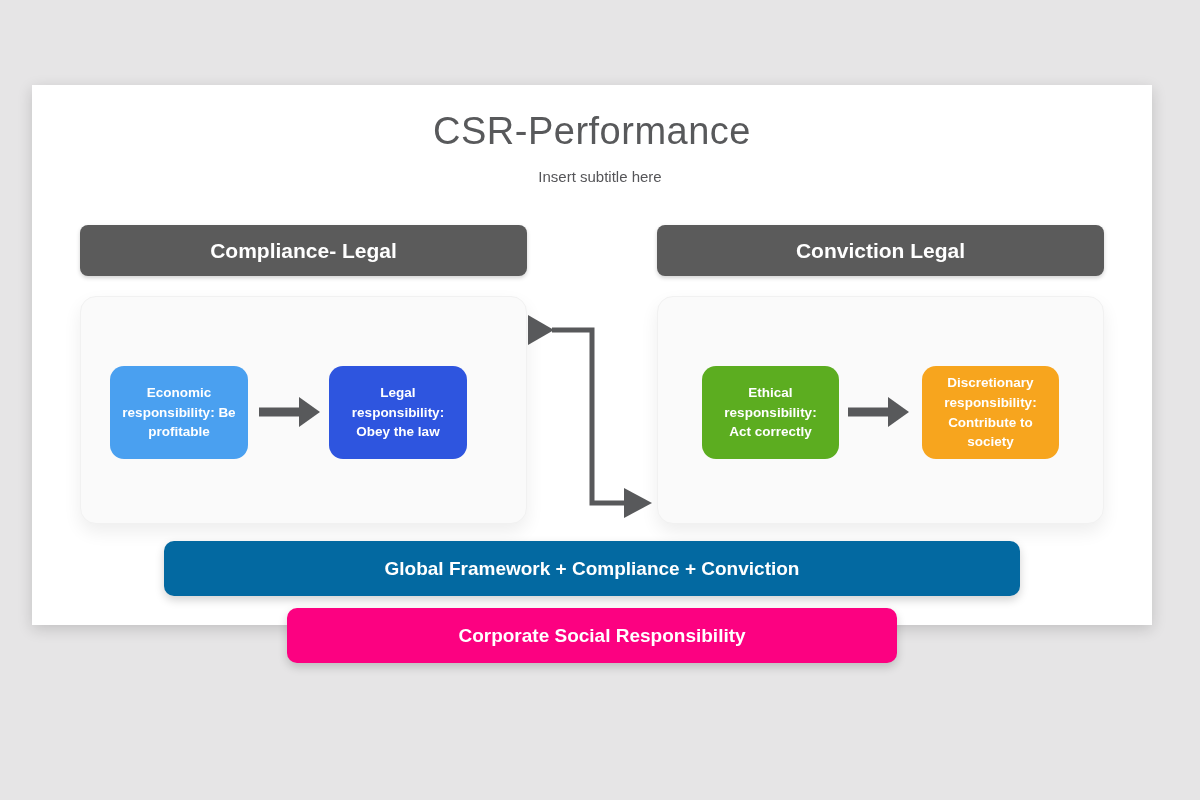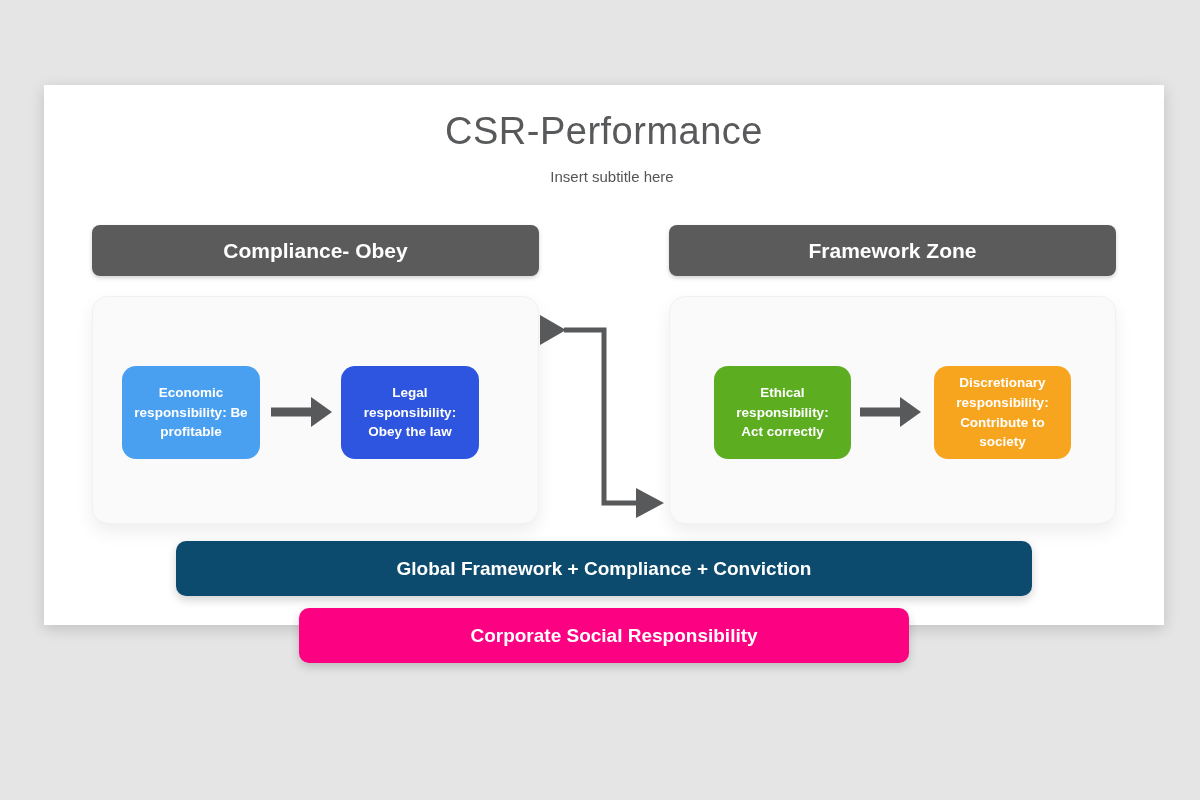--- a/index.html
+++ b/index.html
@@ -5,21 +5,21 @@
   * { margin: 0; padding: 0; box-sizing: border-box; }
   html, body { width: 1200px; height: 800px; }
   body {
     font-family: "Liberation Sans", "DejaVu Sans", sans-serif;
     background: #e6e5e6;
     position: relative;
     overflow: hidden;
   }
   .page { position: absolute; inset: 0; background: #e6e5e6; }
   .slide {
-    position: absolute; left: 44px; top: 85px; width: 1120px; height: 540px;
+    position: absolute; left: 32px; top: 85px; width: 1120px; height: 540px;
     background: #ffffff;
     box-shadow: 0 4px 14px rgba(0,0,0,0.16);
   }
   .title {
     position: absolute; left: 0; top: 25px; width: 100%;
     text-align: center; font-size: 38px; font-weight: 500;
     color: #58595b; letter-spacing: 0.5px;
   }
   .subtitle {
     position: absolute; left: 0; top: 83px; width: 100%;
@@ -66,24 +66,24 @@
 </head>
 <body>
 
 <div class="page">
   <div class="slide">
 
     <div class="title">CSR-Performance</div>
     <div class="subtitle">Insert subtitle here</div>
 
     <div class="zone-header left" style="background: rgb(91, 91, 91);">
-      <span>Compliance- Obey</span>
+      <span>Compliance- Legal</span>
     </div>
     <div class="zone-header right" style="background: rgb(91, 91, 91);">
-      <span>Framework Zone</span>
+      <span>Conviction Legal</span>
     </div>
 
     <div class="zone-card left"></div>
     <div class="zone-card right"></div>
 
     <div class="node n1" style="background: rgb(74, 160, 240);">
       <span>Economic responsibility: Be profitable</span>
     </div>
     <svg class="flow-arrow a1" width="62" height="34" viewBox="0 0 62 34">
       <rect x="0" y="12.5" width="42" height="9" fill="#58595b"></rect>
@@ -103,21 +103,21 @@
     <div class="node n4" style="background: rgb(247, 165, 30);">
       <span>Discretionary responsibility: Contribute to society</span>
     </div>
 
     <svg class="connector" width="140" height="230" viewBox="0 0 140 230">
       <polygon points="6,15 6,45 32,30" fill="#58595b"></polygon>
       <polyline points="30,30 70,30 70,203 104,203" fill="none" stroke="#58595b" stroke-width="5"></polyline>
       <polygon points="102,188 102,218 130,203" fill="#58595b"></polygon>
     </svg>
 
-    <div class="bar orange" style="background: #0c4a6e;">
+    <div class="bar orange" style="background: #0369a1;">
       <span>Global Framework + Compliance + Conviction</span>
     </div>
     <div class="bar pink" style="background: rgb(252, 1, 129);">
       <span>Corporate Social Responsibility</span>
     </div>
 
   </div>
 </div>
 
 </body></html>

